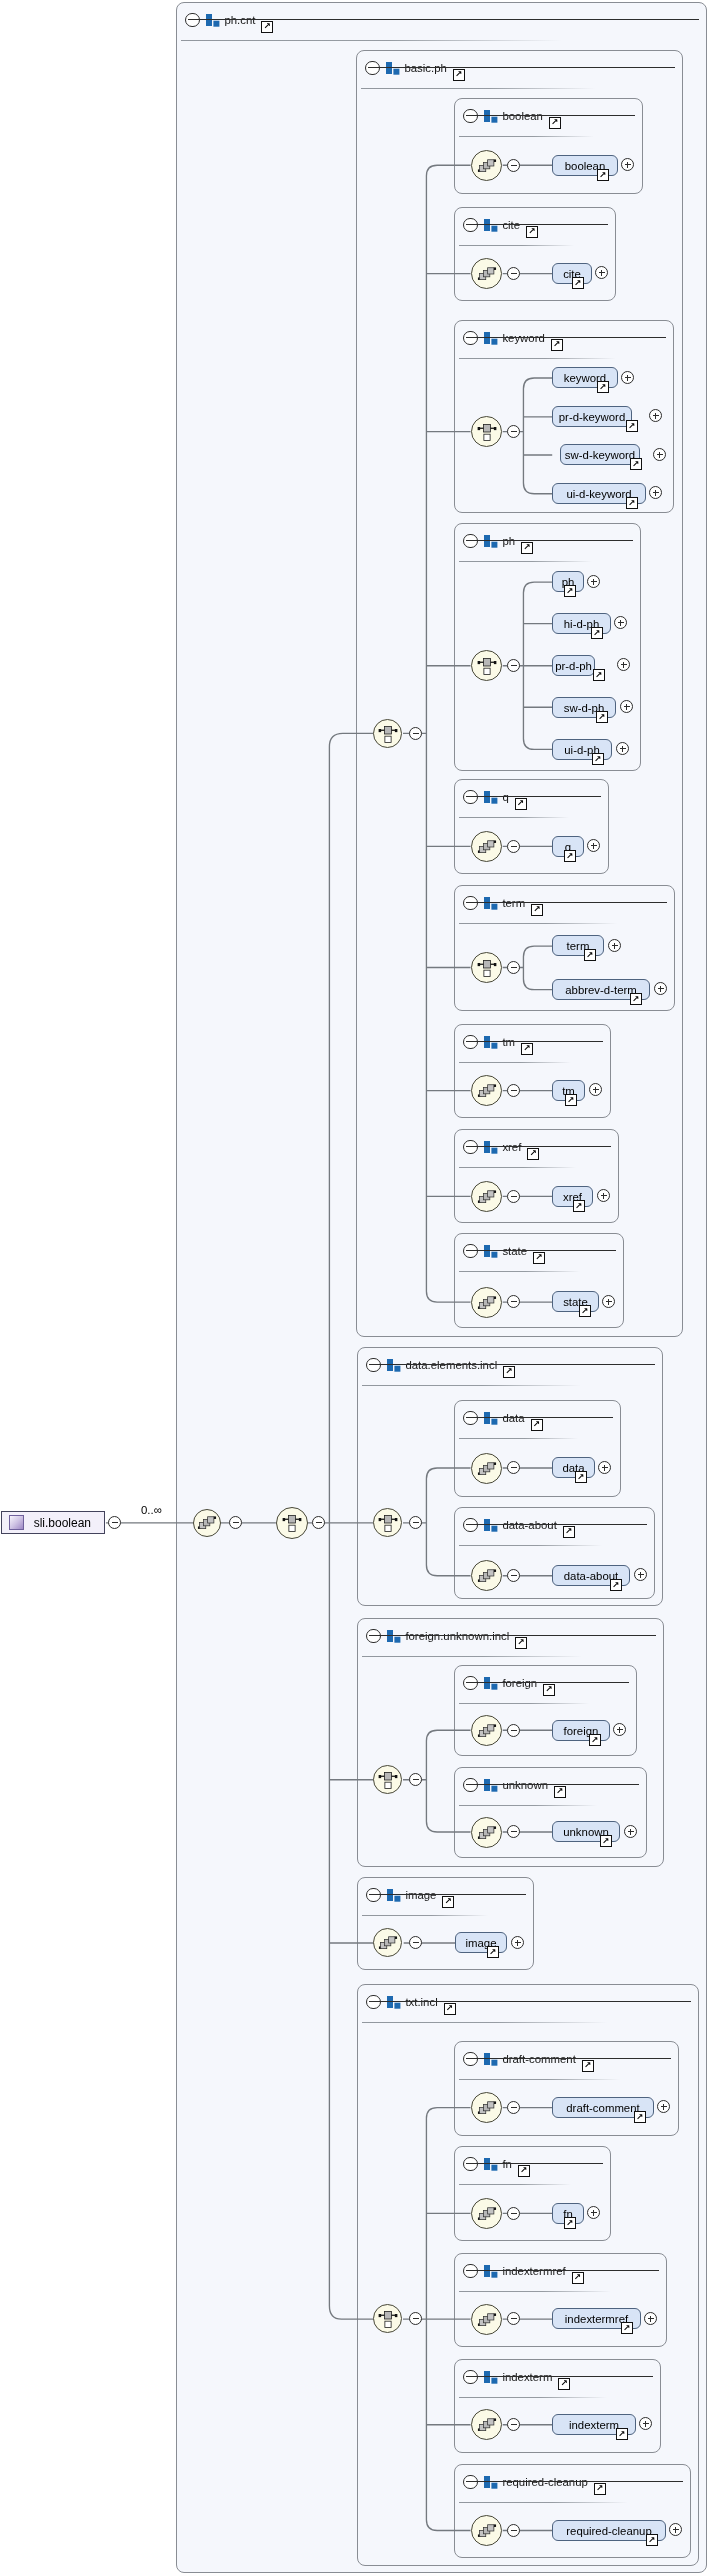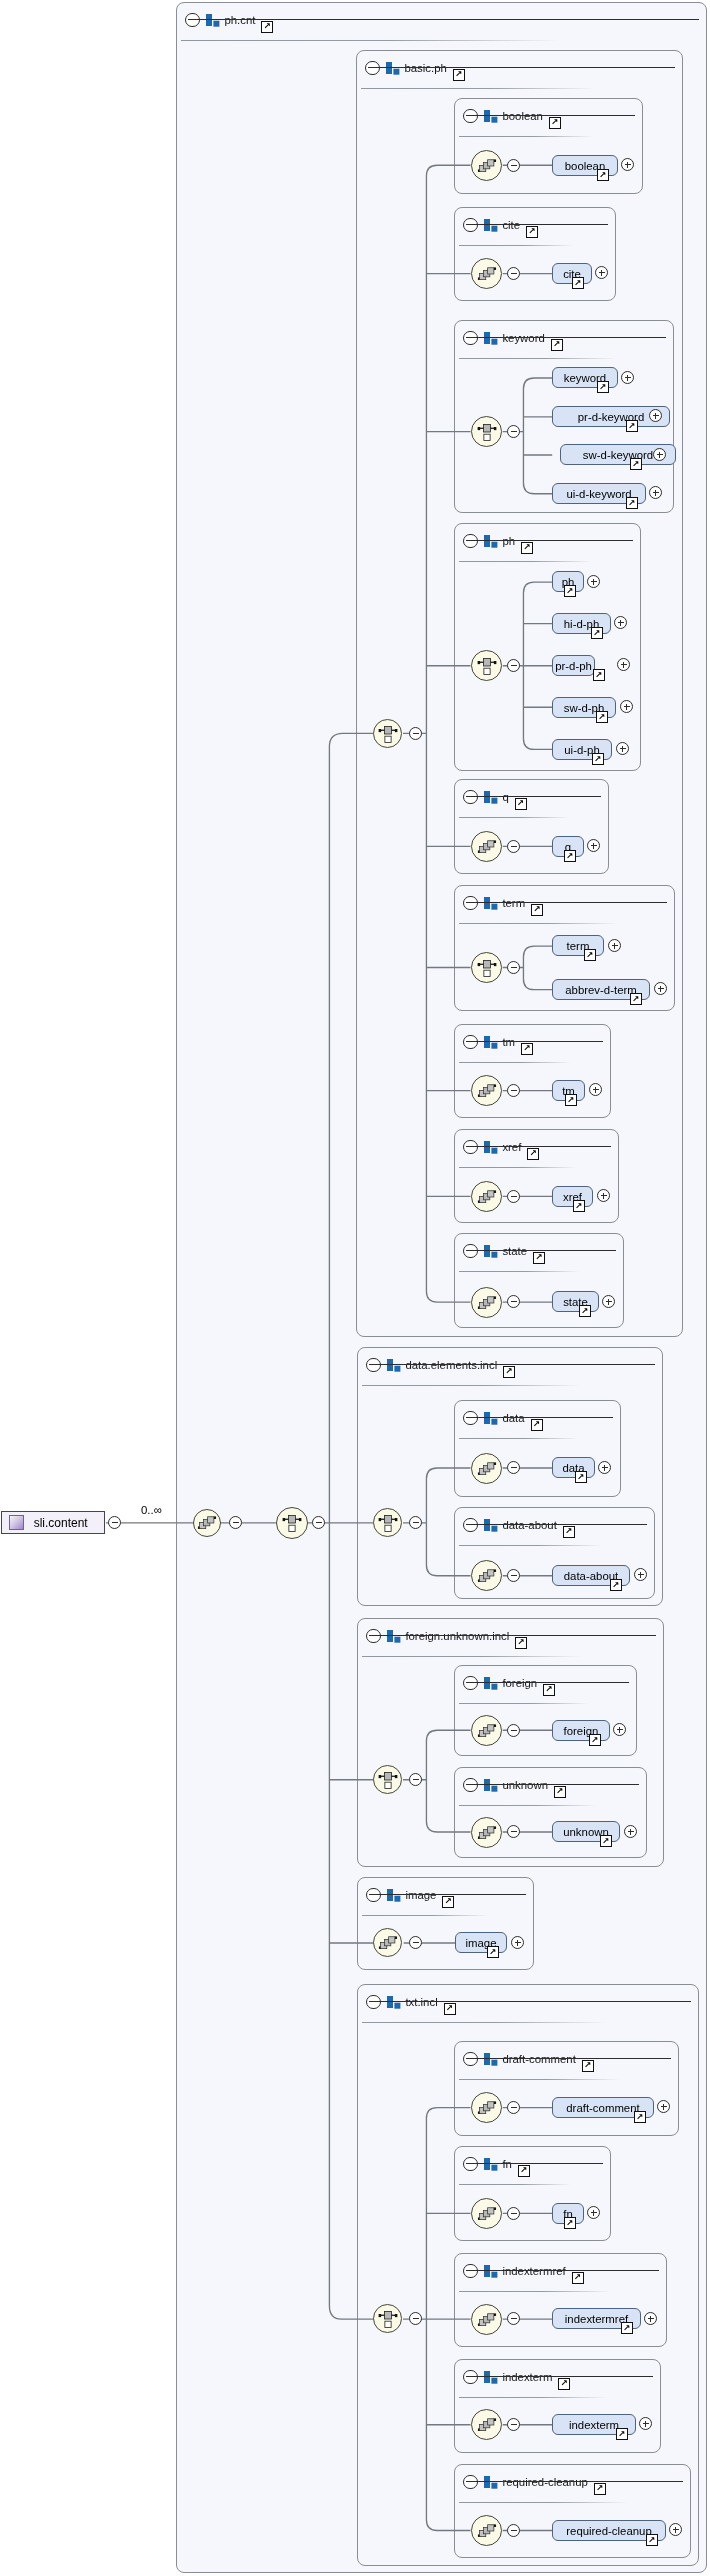--- a/index.html
+++ b/index.html
@@ -332,21 +332,21 @@
       <path d="M751 1446 H782 M825 1414 H798 Q782 1414 782 1430 V1463 Q782 1479 798 1479 H825"></path>
       <path d="M602 2276 H637 M703 2194 H653 Q637 2194 637 2210 V2339 Q637 2355 653 2355 H703 M751 2194 H825 M751 2355 H825"></path>
       <path d="M602 2660 H637 M703 2586 H653 Q637 2586 637 2602 V2722 Q637 2738 653 2738 H703 M751 2586 H825 M751 2738 H825"></path>
       <path d="M603 2904 H680"></path>
       <path d="M602 3466 H637 M703 3150 H653 Q637 3150 637 3166 V3766 Q637 3782 653 3782 H703 M637 3308 H703 M637 3466 H703 M637 3624 H703 M751 3150 H825 M751 3308 H825 M751 3466 H825 M751 3624 H825 M751 3782 H825"></path>
     </g>
   </svg>
 
   <div id="root-el">
     <span class="gicon"></span>
-    <span class="rlabel">sli.content</span>
+    <span class="rlabel">sli.boolean</span>
   </div>
   <div id="cardinality">0..∞</div>
 
   <span class="oc" style="left:108px;top:1516px"></span>
   <div class="comp comp-sm" style="left:193px;top:1509px">
       <svg viewBox="0 0 32 32">
         <use href="#ic-seq"></use>
       </svg>
     </div>
   <span class="oc" style="left:229px;top:1516px"></span>
@@ -410,24 +410,24 @@
 
   <div class="comp" style="left:471px;top:416px">
       <svg viewBox="0 0 32 32">
         <use href="#ic-choice"></use>
       </svg>
     </div>
   <span class="oc" style="left:507px;top:425px"></span>
   <div class="elem" style="left:552px;top:367px;width:66px">keyword</div>
   <span class="oc plus" style="left:621px;top:371px"></span>
   <span class="lnk elnk" style="left:597px;top:381px">↗</span>
-  <div class="elem" style="left:552px;top:406px;width:118px">pr-d-keyword</div>
+  <div class="elem" style="left:552px;top:406px;width:80px">pr-d-keyword</div>
   <span class="oc plus" style="left:649px;top:409px"></span>
   <span class="lnk elnk" style="left:626px;top:420px">↗</span>
-  <div class="elem" style="left:560px;top:444px;width:116px">sw-d-keyword</div>
+  <div class="elem" style="left:560px;top:444px;width:80px">sw-d-keyword</div>
   <span class="oc plus" style="left:653px;top:448px"></span>
   <span class="lnk elnk" style="left:630px;top:458px">↗</span>
   <div class="elem" style="left:552px;top:483px;width:94px">ui-d-keyword</div>
   <span class="oc plus" style="left:649px;top:486px"></span>
   <span class="lnk elnk" style="left:626px;top:497px">↗</span>
 
   <div class="comp" style="left:471px;top:650px">
       <svg viewBox="0 0 32 32">
         <use href="#ic-choice"></use>
       </svg>

